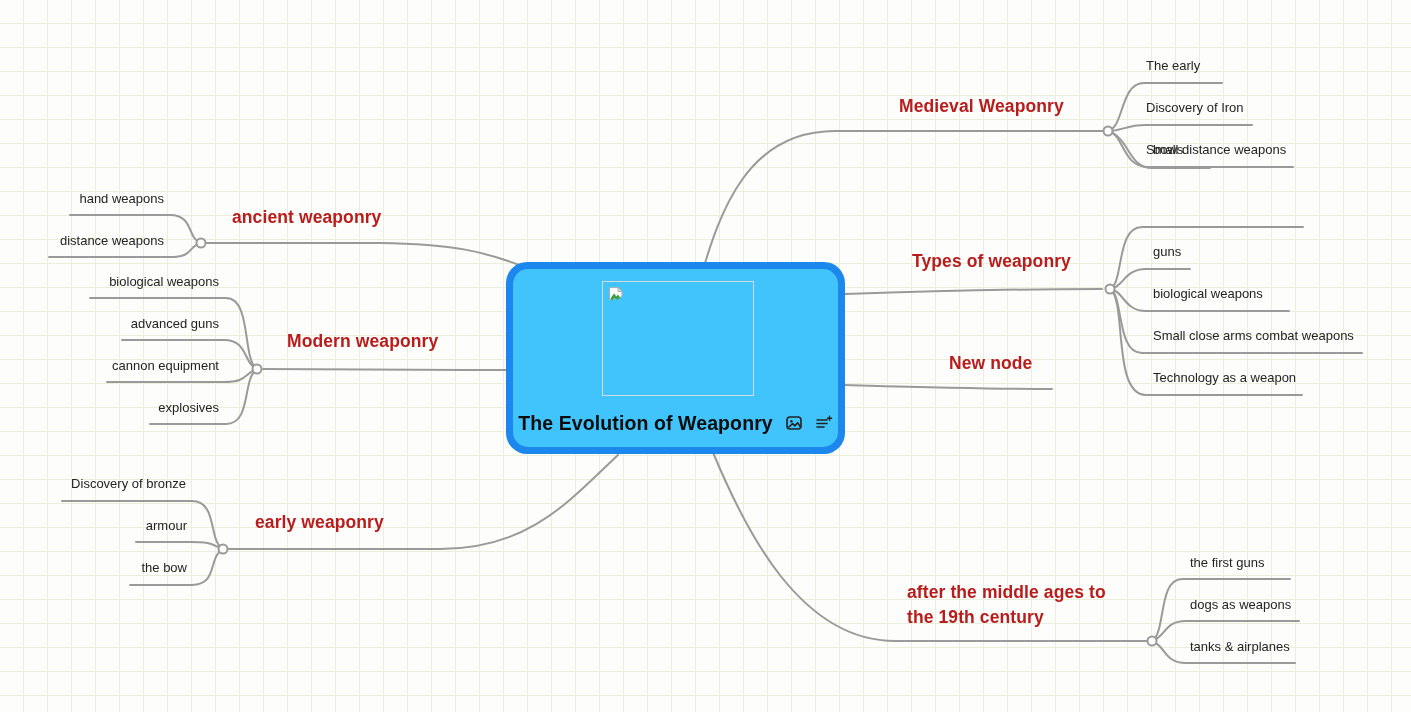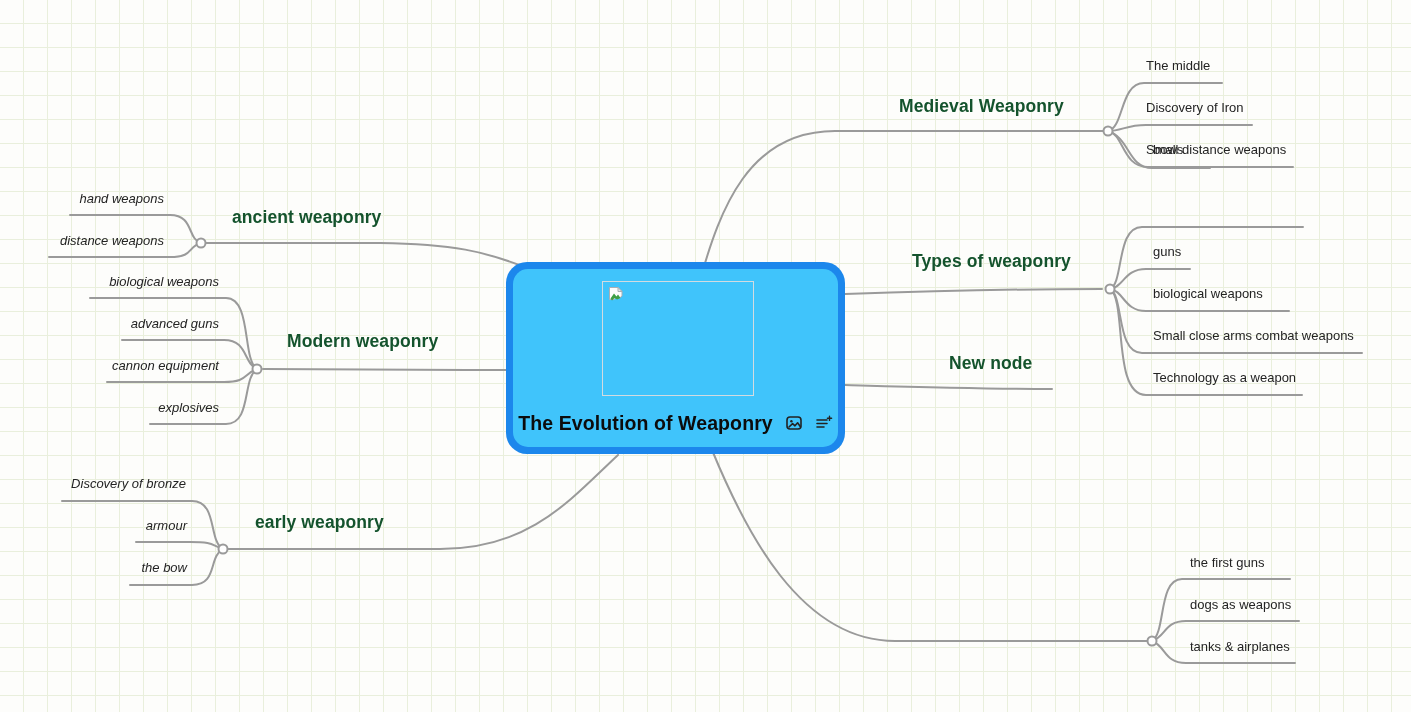--- a/index.html
+++ b/index.html
@@ -11,22 +11,22 @@
       linear-gradient(to right, #e9efdc 1px, transparent 1px),
       linear-gradient(to bottom, #e9efdc 1px, transparent 1px);
     background-size:24px 24px;
     background-position:23px 23px;
     position:relative;
   }
   .canvas{ position:absolute; inset:0; }
   svg.connectors{ position:absolute; left:0; top:0; }
   .lbl{ position:absolute; white-space:nowrap; color:#232323; font-size:13px; line-height:15px; }
   .lbl.wrap{ white-space:normal; }
-  .lbl.ra{ text-align:right;font-style:italic; }
-  .btitle{ position:absolute; white-space:nowrap; color:#14532d; font-weight:bold; font-size:17.5px; line-height:21px; letter-spacing:.1px; }
+  .lbl.ra{ text-align:right; }
+  .btitle{ position:absolute; white-space:nowrap; color:#b91c1c; font-weight:bold; font-size:17.5px; line-height:21px; letter-spacing:.1px; }
   .btitle.wrap{ white-space:normal; line-height:24.5px; }
   
   .node{
     position:absolute; left:506px; top:262px; width:339px; height:192px;
     background:#1c87ec; border-radius:21px; padding:7px;
   }
   .node-inner{
     width:100%; height:100%; background:#40c4fb; border-radius:15px; position:relative;
   }
   .img-ph{
@@ -90,25 +90,26 @@
       <circle cx="1152" cy="641" r="4.5"></circle>
       <circle cx="201" cy="243" r="4.5"></circle>
       <circle cx="257" cy="369" r="4.5"></circle>
       <circle cx="223" cy="549" r="4.5"></circle>
     </g>
   </svg>
 
   <div class="btitle" style="left:899px;top:96px">Medieval Weaponry</div>
   <div class="btitle" style="left:912px;top:251px">Types of weaponry</div>
   <div class="btitle" style="left:949px;top:353px">New node</div>
+  <div class="btitle wrap" style="left:907px;top:580px;width:220px">after the middle ages to the 19th century</div>
   <div class="btitle" style="left:232px;top:207px">ancient weaponry</div>
   <div class="btitle" style="left:287px;top:331px">Modern weaponry</div>
   <div class="btitle" style="left:255px;top:512px">early weaponry</div>
 
-  <div class="lbl" style="left:1146px;top:58px">The middle</div>
+  <div class="lbl" style="left:1146px;top:58px">The early</div>
   <div class="lbl" style="left:1146px;top:100px">Discovery of Iron</div>
   <div class="lbl" style="left:1146px;top:142px">Small distance weapons</div>
   <div class="lbl" style="left:1153px;top:142px">bows</div>
 
   <div class="lbl" style="left:1153px;top:244px">guns</div>
   <div class="lbl" style="left:1153px;top:286px">biological weapons</div>
   <div class="lbl" style="left:1153px;top:328px">Small close arms combat weapons</div>
   <div class="lbl" style="left:1153px;top:370px">Technology as a weapon</div>
 
   <div class="lbl" style="left:1190px;top:555px">the first guns</div>

